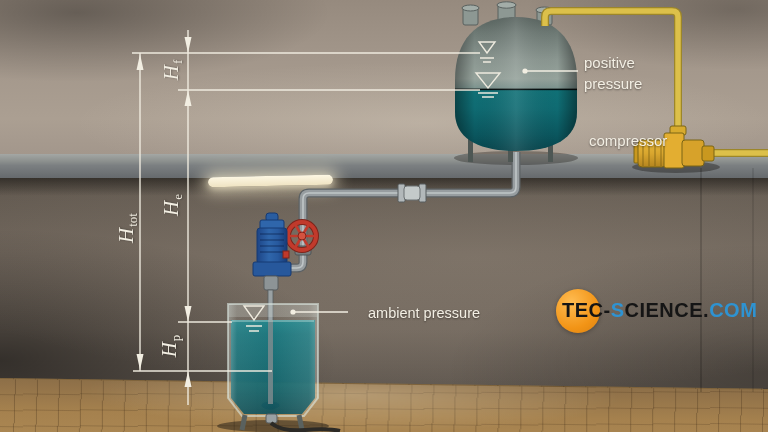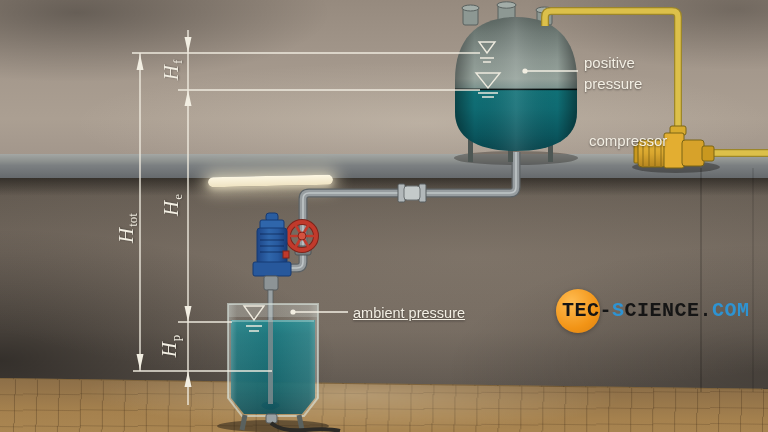--- a/index.html
+++ b/index.html
@@ -48,21 +48,21 @@
     align-items:baseline;justify-content:center;color:#f2eee2;
     transform:rotate(-90deg);font-family:"Liberation Serif",serif;
     text-shadow:0 1px 2px rgba(0,0,0,.4);}
   .dim-main{font-style:italic;font-size:21px;}
   .dim-sub{font-style:normal;font-size:13px;transform:translateY(4px);margin-left:1px;}
 
   
   .logo-circle{left:556px;top:289px;width:44px;height:44px;border-radius:50%;
     background:radial-gradient(circle at 35% 30%, #ffbc52, #f29416 62%, #da8010);
     box-shadow:0 1px 4px rgba(0,0,0,.3);}
-  .logo-text{left:562px;top:299px;font-family:Liberation Mono, monospace;
+  .logo-text{left:562px;top:299px;font-family:Liberation Sans, sans-serif;
     font-weight:bold;font-size:20px;letter-spacing:.5px;color:#151515;
     white-space:nowrap;}
   .logo-blue{color:#2e93d2;}
 </style>
 </head>
 <body>
 
 <div class="stage">
 
   <div class="abs wall-upper"></div>
@@ -233,21 +233,21 @@
     <g>
       <circle cx="525" cy="71" r="2.6" fill="#f2eee2"></circle>
       <path d="M527,71 H578" stroke="#f2eee2" stroke-width="1.3"></path>
       <circle cx="293" cy="312" r="2.6" fill="#f2eee2"></circle>
       <path d="M295,312 H348" stroke="#f2eee2" stroke-width="1.3"></path>
     </g>
   </svg>
 
   <div class="note" style="left:584px;top:52px;width:92px;">positive pressure</div>
   <div class="note" style="left:589px;top:130px;white-space:nowrap;">compressor</div>
-  <div class="note" style="left:353px;top:303px;white-space:nowrap;font-size:14.5px;text-decoration:underline;">ambient pressure</div>
+  <div class="note" style="left:368px;top:303px;white-space:nowrap;font-size:14.5px;">ambient pressure</div>
 
   <div class="dim-label" style="left:142px;top:57px;">
     <span class="dim-main">H</span>
       <span class="dim-sub">f</span>
   </div>
   <div class="dim-label" style="left:142px;top:192px;">
     <span class="dim-main">H</span>
       <span class="dim-sub">e</span>
   </div>
   <div class="dim-label" style="left:97px;top:215px;">

